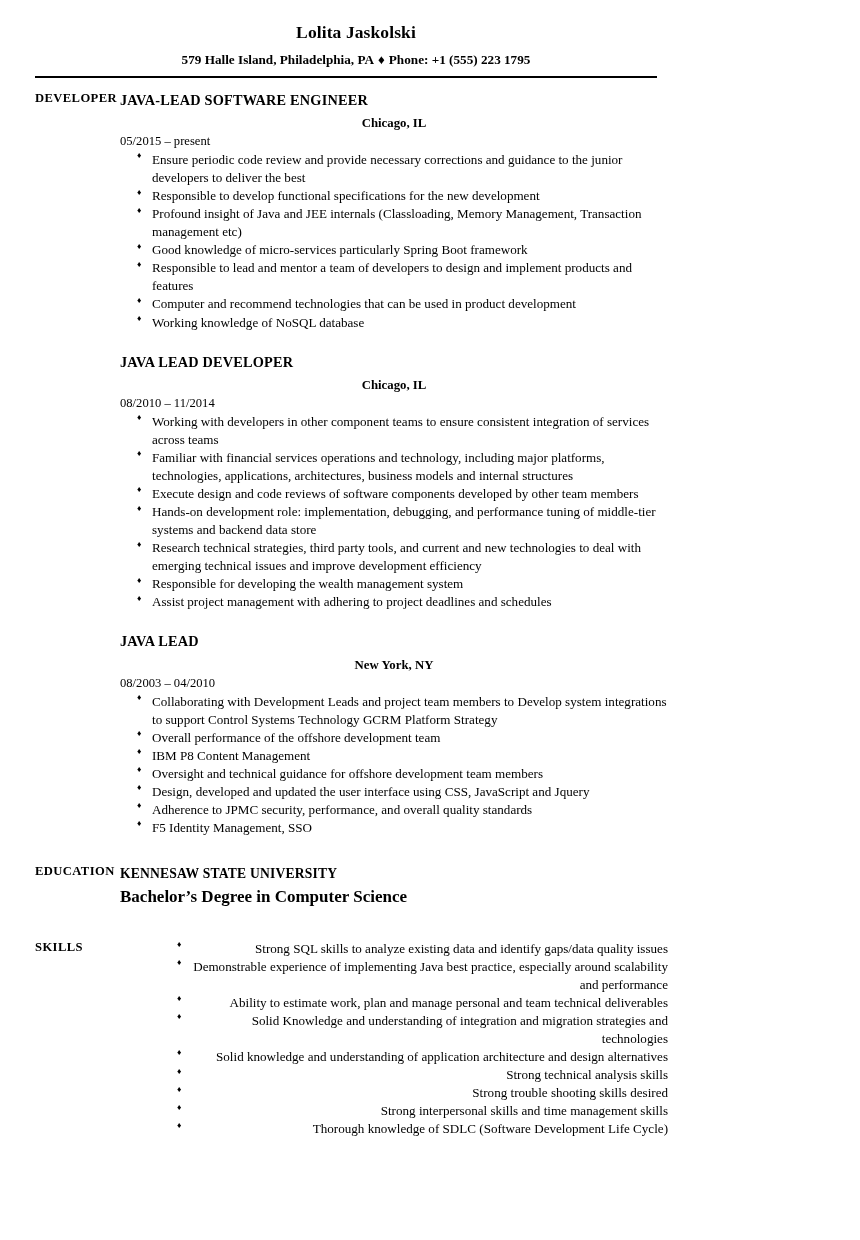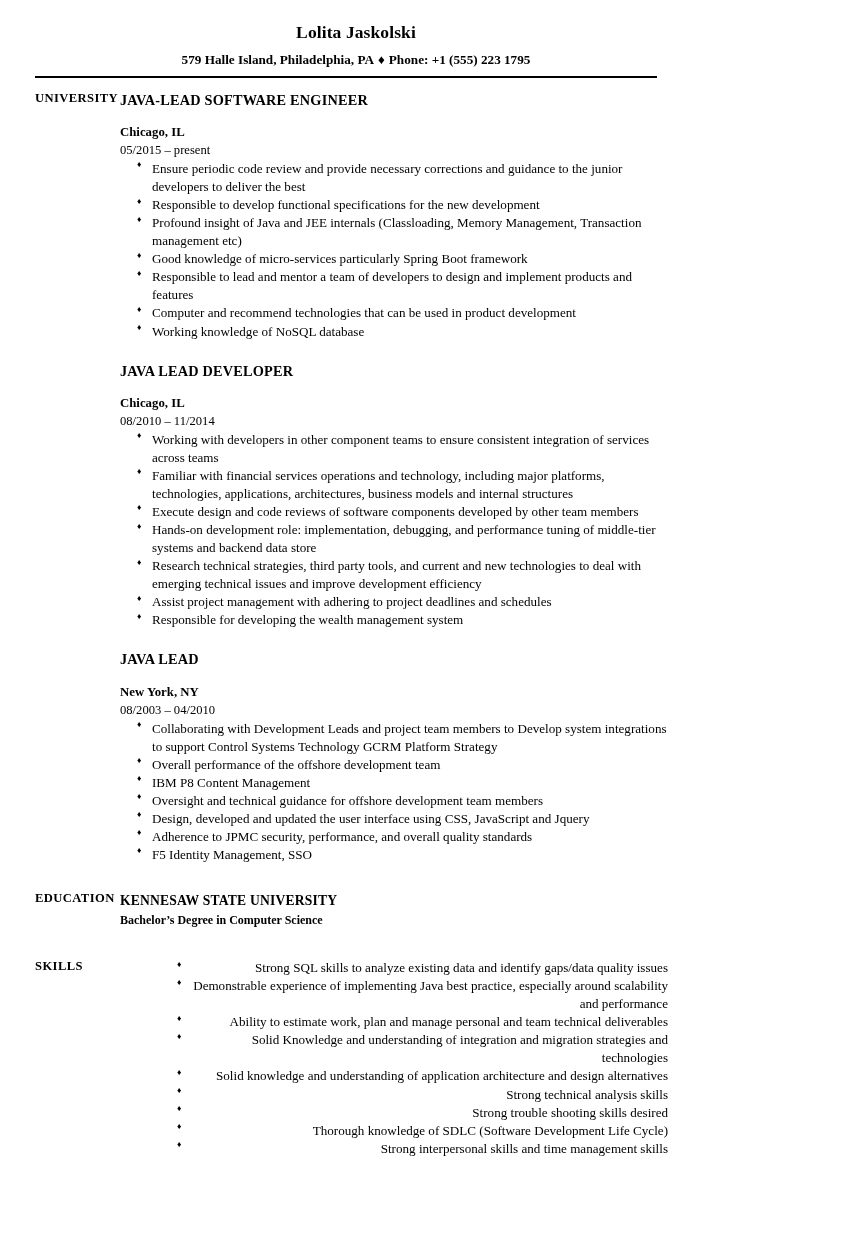--- a/index.html
+++ b/index.html
@@ -82,21 +82,22 @@
   .job-title {
     font-size: 14.3px;
     font-weight: bold;
     letter-spacing: 0.2px;
     line-height: 1.3;
   }
   .job-location {
     font-size: 12.8px;
     font-weight: bold;
     line-height: 1.45;
-    margin-top: 14px;
+    margin-top: 5px;
+    text-align: center;
   }
   .job-dates {
     font-size: 12.6px;
     font-weight: normal;
     line-height: 1.35;
   }
 
   
   ul.bullets {
     list-style: none;
@@ -120,21 +121,21 @@
   }
 
   
   .edu-school {
     font-size: 13.6px;
     font-weight: bold;
     letter-spacing: 0.2px;
     line-height: 1.4;
   }
   .edu-degree {
-    font-size: 12px;
+    font-size: 17px;
     font-weight: bold;
     line-height: 1.5;
     margin-top: 1px;
   }
 
   #skills-section ul.bullets { margin-top: 0; text-align: right; }
 </style>
 </head>
 <body>
 
@@ -142,21 +143,21 @@
 
   <div class="resume-header">
     <div class="cand-name">Lolita Jaskolski</div>
     <div class="cand-contact">
       <span>579 Halle Island, Philadelphia, PA</span><span class="sep">♦</span><span>Phone: +1 (555) 223 1795</span>
     </div>
     <div class="header-rule"></div>
   </div>
 
   <div class="section" id="experience-section">
-    <div class="section-label">UNIVERSITY</div>
+    <div class="section-label">DEVELOPER</div>
     <div class="section-body">
 
       <div class="job">
         <div class="job-title">JAVA-LEAD SOFTWARE ENGINEER</div>
         <div class="job-location">Chicago, IL</div>
         <div class="job-dates">05/2015 – present</div>
         <ul class="bullets">
           <li>Ensure periodic code review and provide necessary corrections and guidance to the junior developers to deliver the best</li>
           <li>Responsible to develop functional specifications for the new development</li>
           <li>Profound insight of Java and JEE internals (Classloading, Memory Management, Transaction management etc)</li>
@@ -170,22 +171,22 @@
       <div class="job">
         <div class="job-title">JAVA LEAD DEVELOPER</div>
         <div class="job-location">Chicago, IL</div>
         <div class="job-dates">08/2010 – 11/2014</div>
         <ul class="bullets">
           <li>Working with developers in other component teams to ensure consistent integration of services across teams</li>
           <li>Familiar with financial services operations and technology, including major platforms, technologies, applications, architectures, business models and internal structures</li>
           <li>Execute design and code reviews of software components developed by other team members</li>
           <li>Hands-on development role: implementation, debugging, and performance tuning of middle-tier systems and backend data store</li>
           <li>Research technical strategies, third party tools, and current and new technologies to deal with emerging technical issues and improve development efficiency</li>
+          <li>Responsible for developing the wealth management system</li>
           <li>Assist project management with adhering to project deadlines and schedules</li>
-          <li>Responsible for developing the wealth management system</li>
         </ul>
       </div>
 
       <div class="job">
         <div class="job-title">JAVA LEAD</div>
         <div class="job-location">New York, NY</div>
         <div class="job-dates">08/2003 – 04/2010</div>
         <ul class="bullets">
           <li>Collaborating with Development Leads and project team members to Develop system integrations to support Control Systems Technology GCRM Platform Strategy</li>
           <li>Overall performance of the offshore development team</li>
@@ -212,19 +213,19 @@
     <div class="section-label">SKILLS</div>
     <div class="section-body">
       <ul class="bullets">
         <li>Strong SQL skills to analyze existing data and identify gaps/data quality issues</li>
         <li>Demonstrable experience of implementing Java best practice, especially around scalability and performance</li>
         <li>Ability to estimate work, plan and manage personal and team technical deliverables</li>
         <li>Solid Knowledge and understanding of integration and migration strategies and technologies</li>
         <li>Solid knowledge and understanding of application architecture and design alternatives</li>
         <li>Strong technical analysis skills</li>
         <li>Strong trouble shooting skills desired</li>
+        <li>Strong interpersonal skills and time management skills</li>
         <li>Thorough knowledge of SDLC (Software Development Life Cycle)</li>
-        <li>Strong interpersonal skills and time management skills</li>
       </ul>
     </div>
   </div>
 
 </div>
 
 </body></html>

